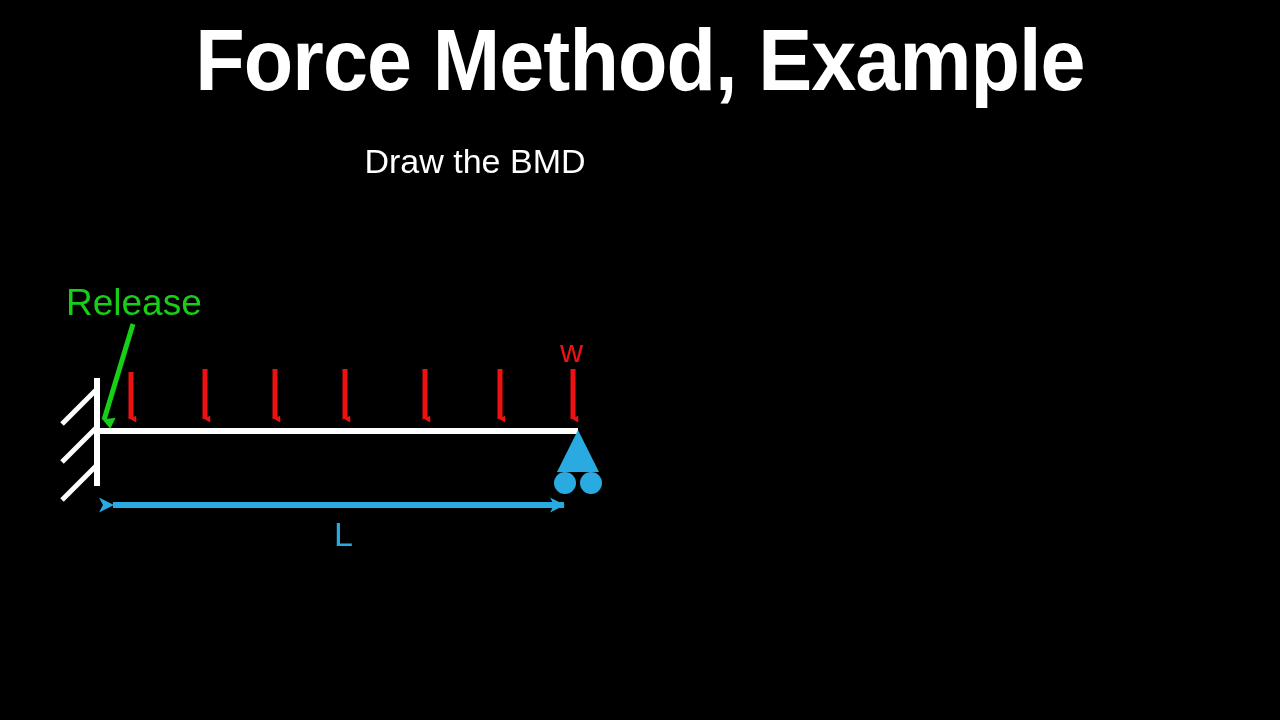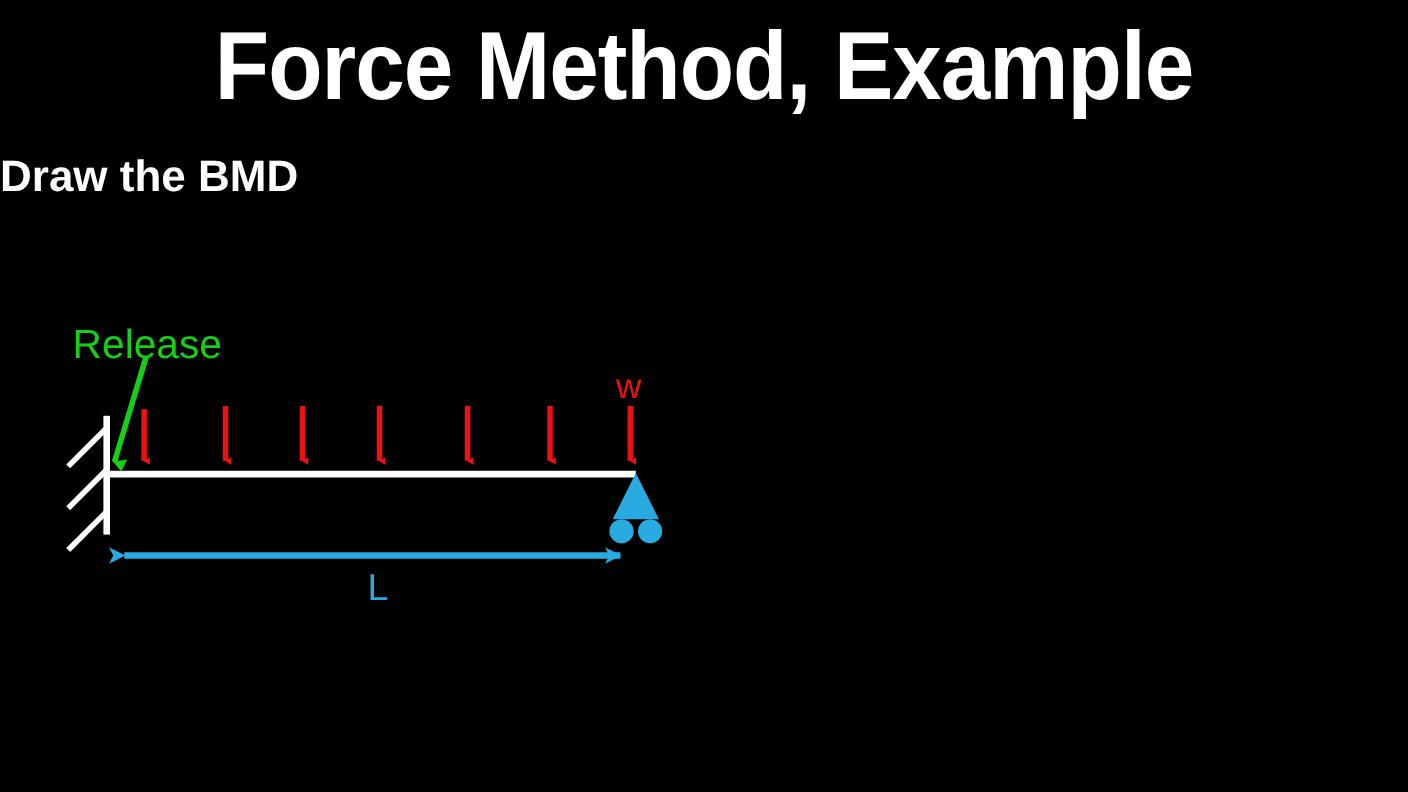--- a/index.html
+++ b/index.html
@@ -30,31 +30,32 @@
     letter-spacing: -1px;
     transform: scaleX(0.92);
     transform-origin: 50% 50%;
     white-space: nowrap;
   }
   #subtitle {
     position: absolute;
     left: 0;
     top: 137px;
     width: 950px;
+    text-align: center;
     color: #ffffff;
     font-family: "Liberation Sans", sans-serif;
-    font-weight: bold;
-    font-size: 40px;
+    font-weight: normal;
+    font-size: 34px;
     line-height: 48px;
     white-space: nowrap;
   }
   #release-label {
     position: absolute;
     left: 66px;
-    top: 293px;
+    top: 283px;
     color: #16cf16;
     font-family: "Liberation Sans", sans-serif;
     font-size: 37px;
     line-height: 40px;
     white-space: nowrap;
   }
   #w-label {
     position: absolute;
     left: 560px;
     top: 334px;

